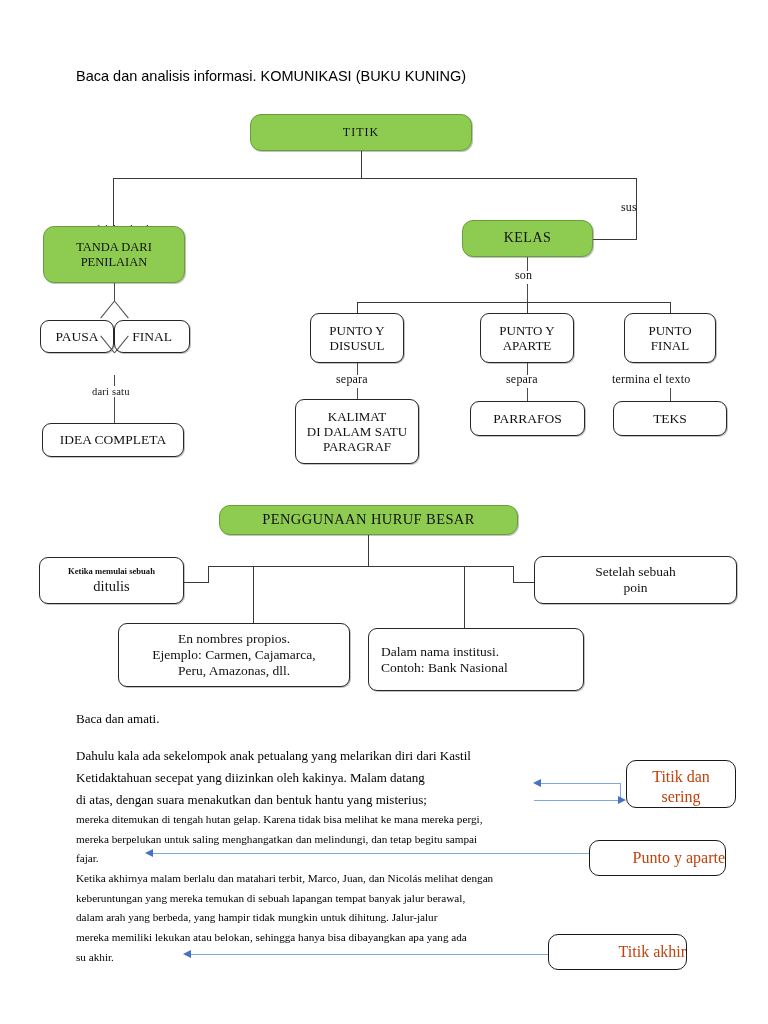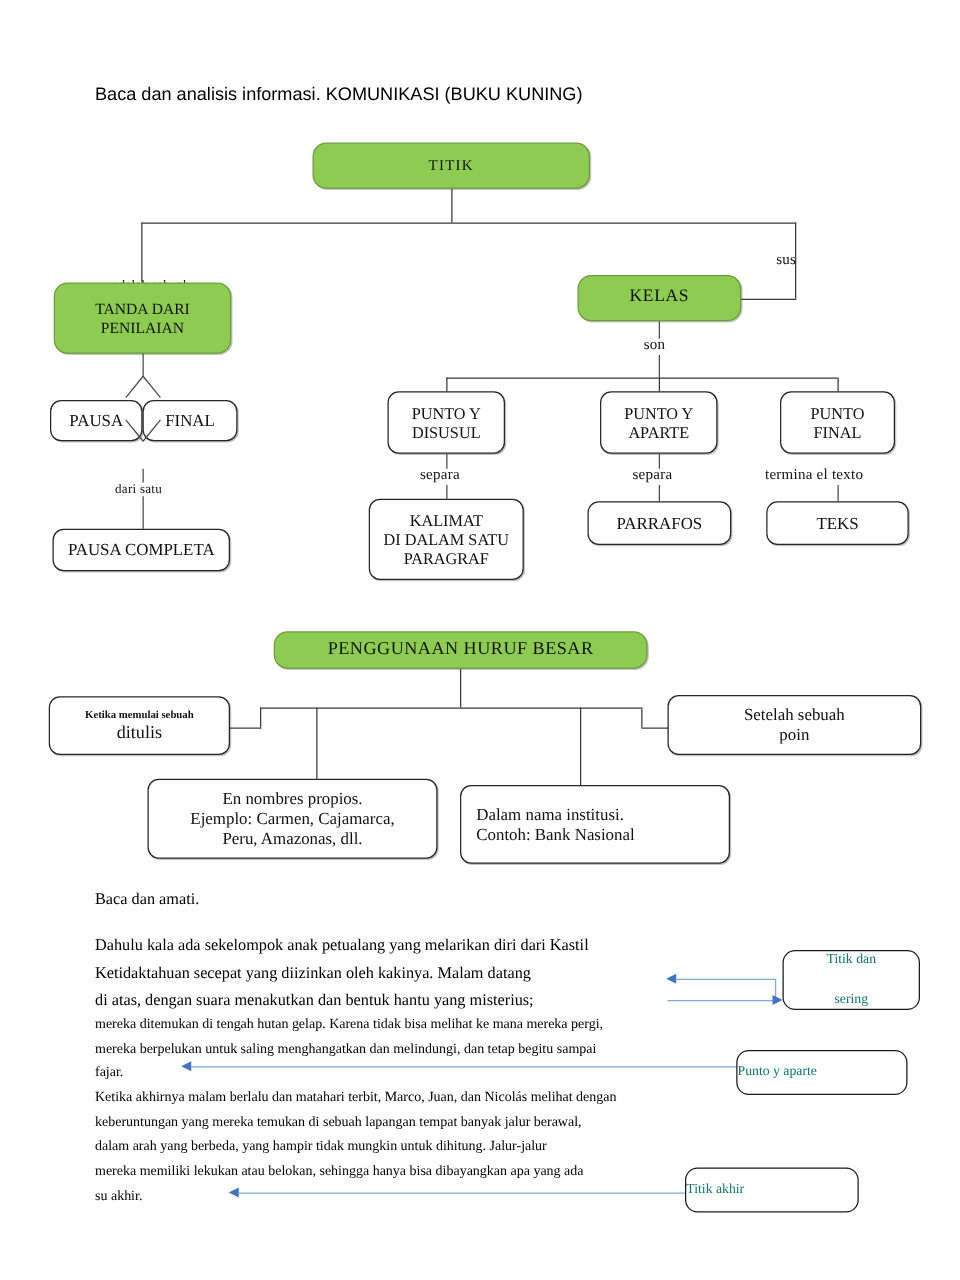--- a/index.html
+++ b/index.html
@@ -78,26 +78,26 @@
     border-top: 4.5px solid transparent;
     border-bottom: 4.5px solid transparent;
     border-right: 8px solid #4472C4;
   }
 
   .callout {
     position: absolute;
     border: 1.7px solid #1a1a1a;
     border-radius: 10px;
     background: #fff;
-    display: flex; align-items: center; justify-content: space-between;
+    display: flex; align-items: center; justify-content: flex-end;
     text-align: center;
     font-family: "Liberation Serif", serif;
-    font-size: 11px;
+    font-size: 16px;
     line-height: 1.25;
-    color: #0f766e;
+    color: #c2410c;
   }
 </style>
 </head>
 <body>
 
 <div id="page">
 
   <div class="doc-title">Baca dan analisis informasi. KOMUNIKASI (BUKU KUNING)</div>
 
   <div class="node green" style="left:250px; top:114px; width:222px; height:37px;">
@@ -134,21 +134,21 @@
     <span class="ln" style="font-size:13.5px;">FINAL</span>
   </div>
 
   <div class="diag" style="left:114px; top:353px; height:22px; transform: rotate(141deg); transform-origin: top center;"></div>
   <div class="diag" style="left:114px; top:353px; height:22px; transform: rotate(-141deg); transform-origin: top center;"></div>
   <div class="dline" style="left:114px; top:375px; height:48px;"></div>
 
   <div class="edge-label" style="left:89px; top:386px; background:#fff; padding:0 3px;">dari satu</div>
 
   <div class="node" style="left:42px; top:423px; width:142px; height:34px;">
-    <span class="ln" style="font-size:13.5px;">PAUSA COMPLETA</span>
+    <span class="ln" style="font-size:13.5px;">IDEA COMPLETA</span>
   </div>
 
   <div class="node green" style="left:462px; top:220px; width:131px; height:37px;">
     <span class="ln" style="font-size:14px; letter-spacing:.5px;">KELAS</span>
   </div>
 
   <div class="dline" style="left:527px; top:257px; height:14px;"></div>
   <div class="edge-label med" style="left:515px; top:268px;">son</div>
   <div class="dline" style="left:527px; top:284px; height:18px;"></div>
 

